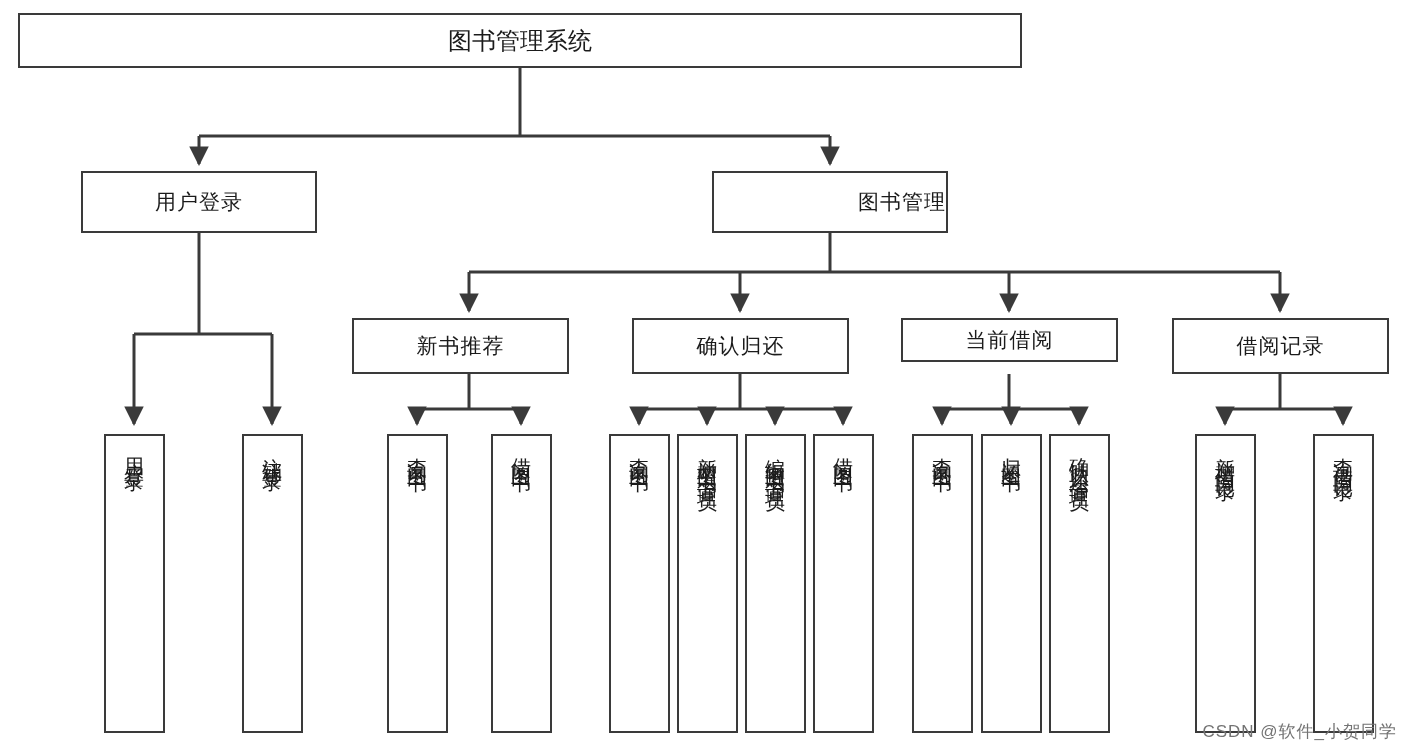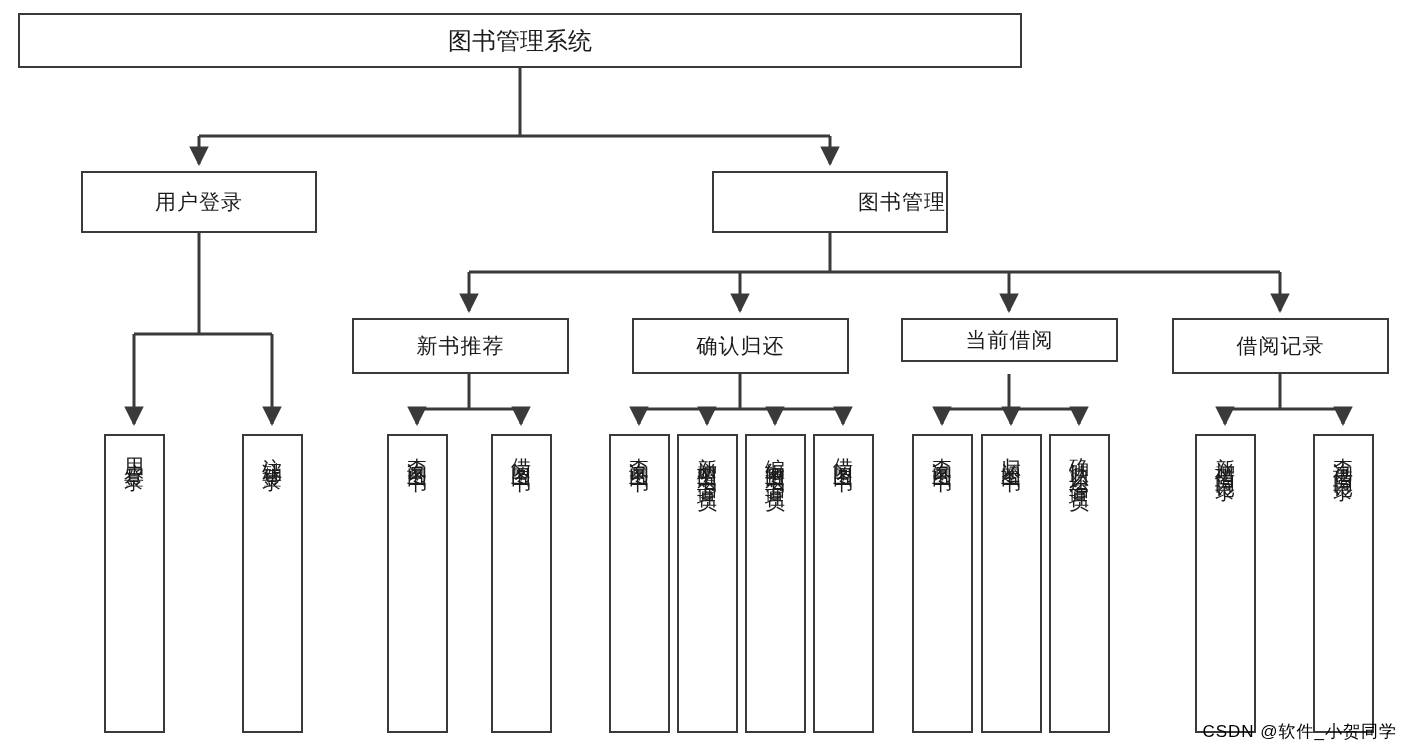--- a/index.html
+++ b/index.html
@@ -48,21 +48,21 @@
     letter-spacing:5px;
     line-height:1;
     white-space:nowrap;
     display:block;
   }
   .watermark{
     position:absolute;
     right:8px;
     bottom:4px;
     font-size:17px;
-    color:#000000;
+    color:#737373;
     letter-spacing:1px;
     z-index:3;
     white-space:nowrap;
   }
 </style>
 </head>
 <body>
 
 <div id="canvas">
 

